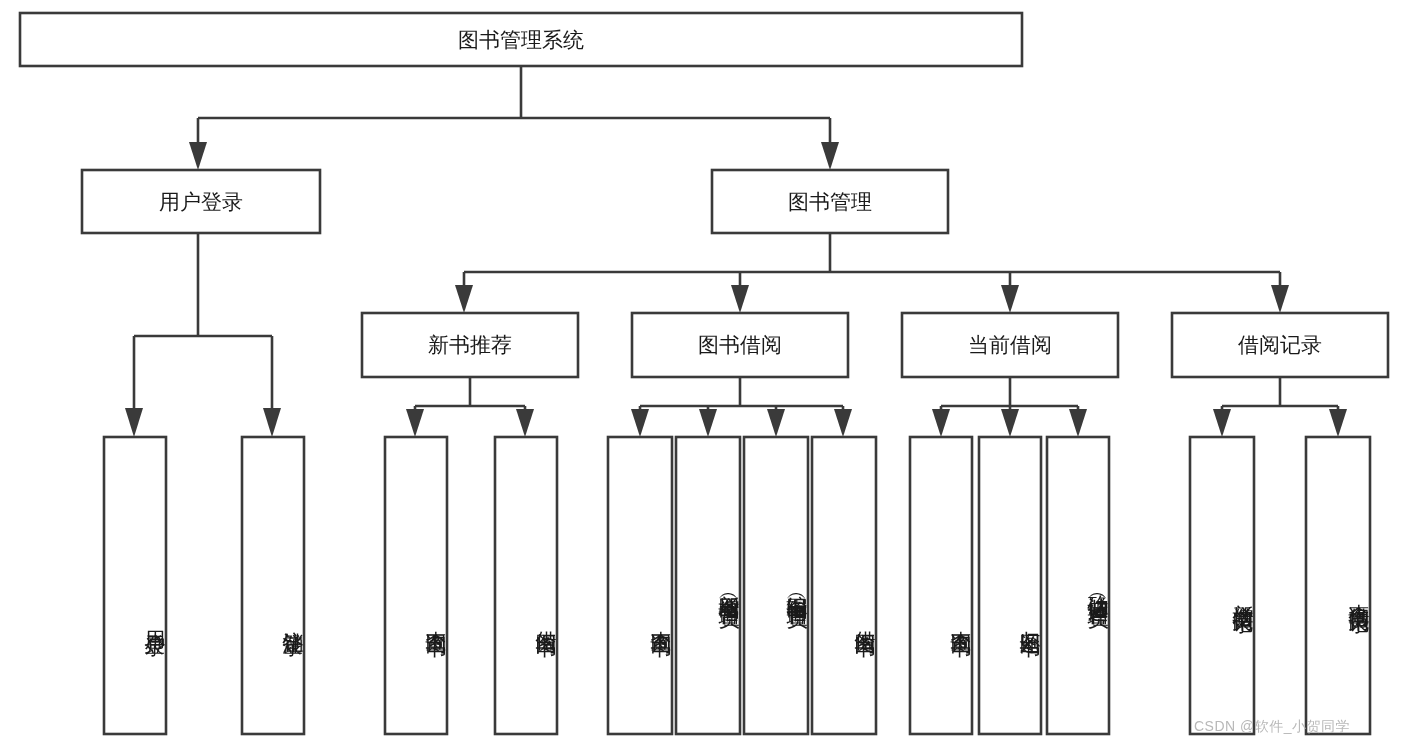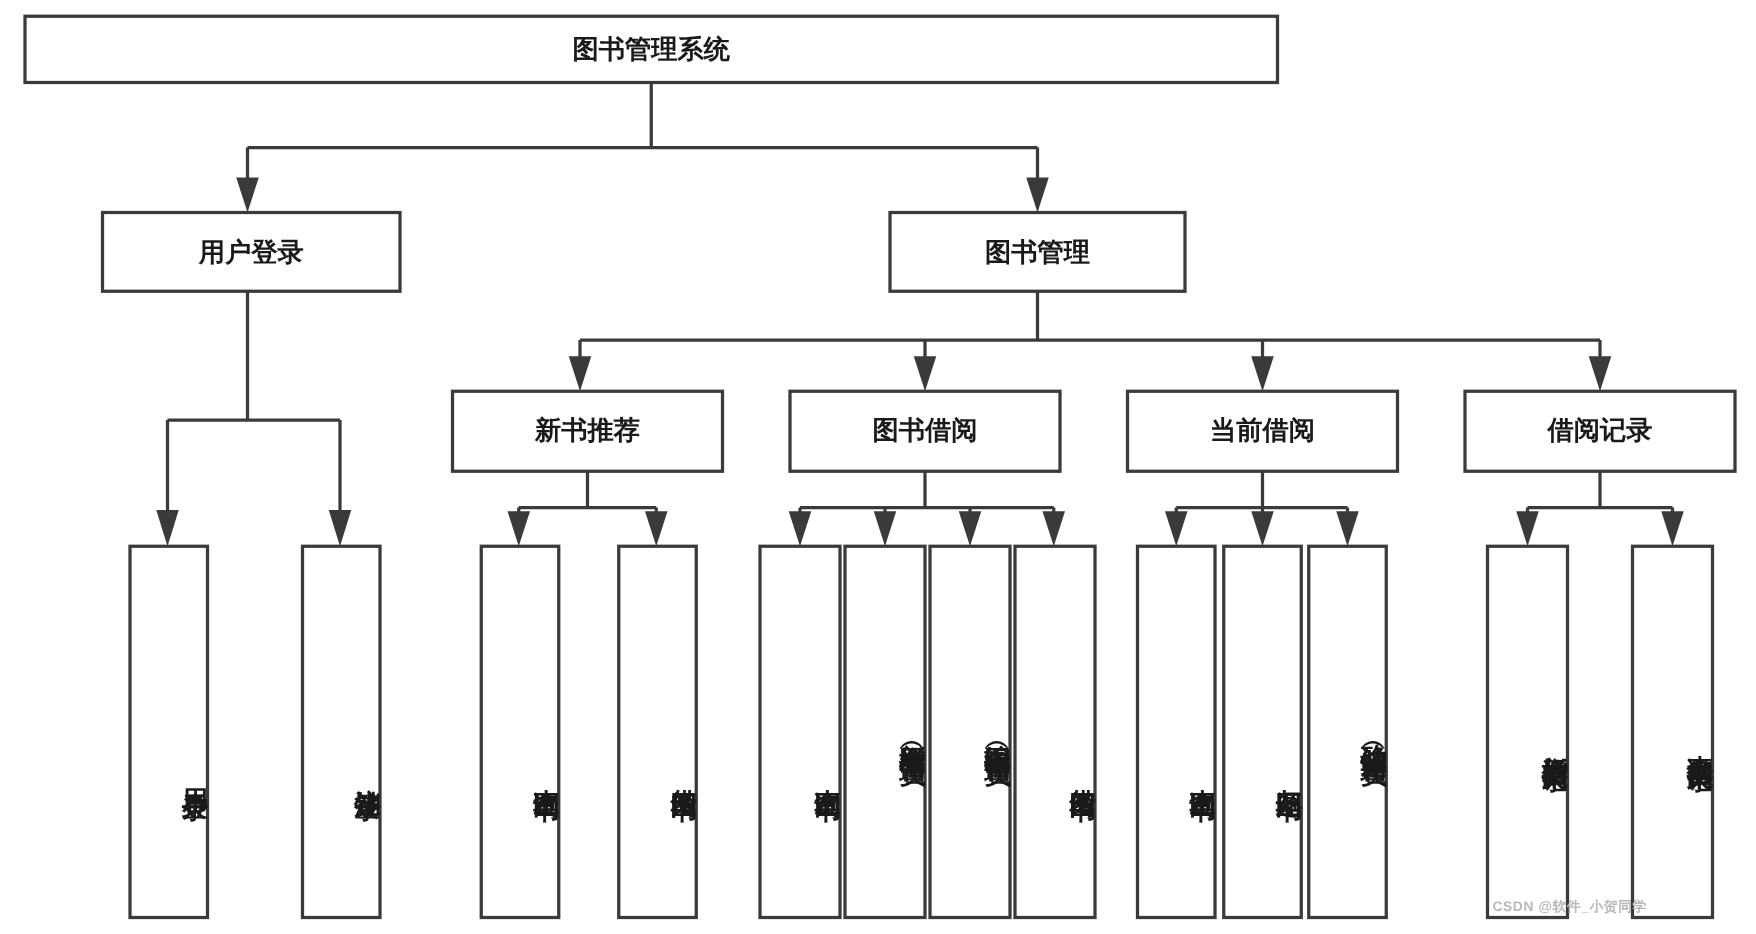--- a/index.html
+++ b/index.html
@@ -11,21 +11,20 @@
     width: 1405px;
     height: 747px;
     font-family: "Liberation Sans", "DejaVu Sans", sans-serif;
     overflow: hidden;
   }
   #diagram-root {
     position: relative;
     width: 1405px;
     height: 747px;
     background: #ffffff;
-    font-weight: bold;
   }
   svg.diagram-canvas {
     position: absolute;
     top: 0;
     left: 0;
     width: 1405px;
     height: 747px;
   }
   .node-box {
     fill: #ffffff;
@@ -60,21 +59,21 @@
     letter-spacing: 2px;
     white-space: nowrap;
     display: flex;
     align-items: flex-start;
     justify-content: center;
     pointer-events: none;
   }
   .watermark {
     position: absolute;
     font-family: "Liberation Sans", "DejaVu Sans", sans-serif;
-    font-size: 11px;
+    font-size: 14px;
     color: #b8b8b8;
     white-space: nowrap;
     letter-spacing: 0.5px;
   }
 </style>
 </head>
 <body>
 
 <div id="diagram-root">
 

